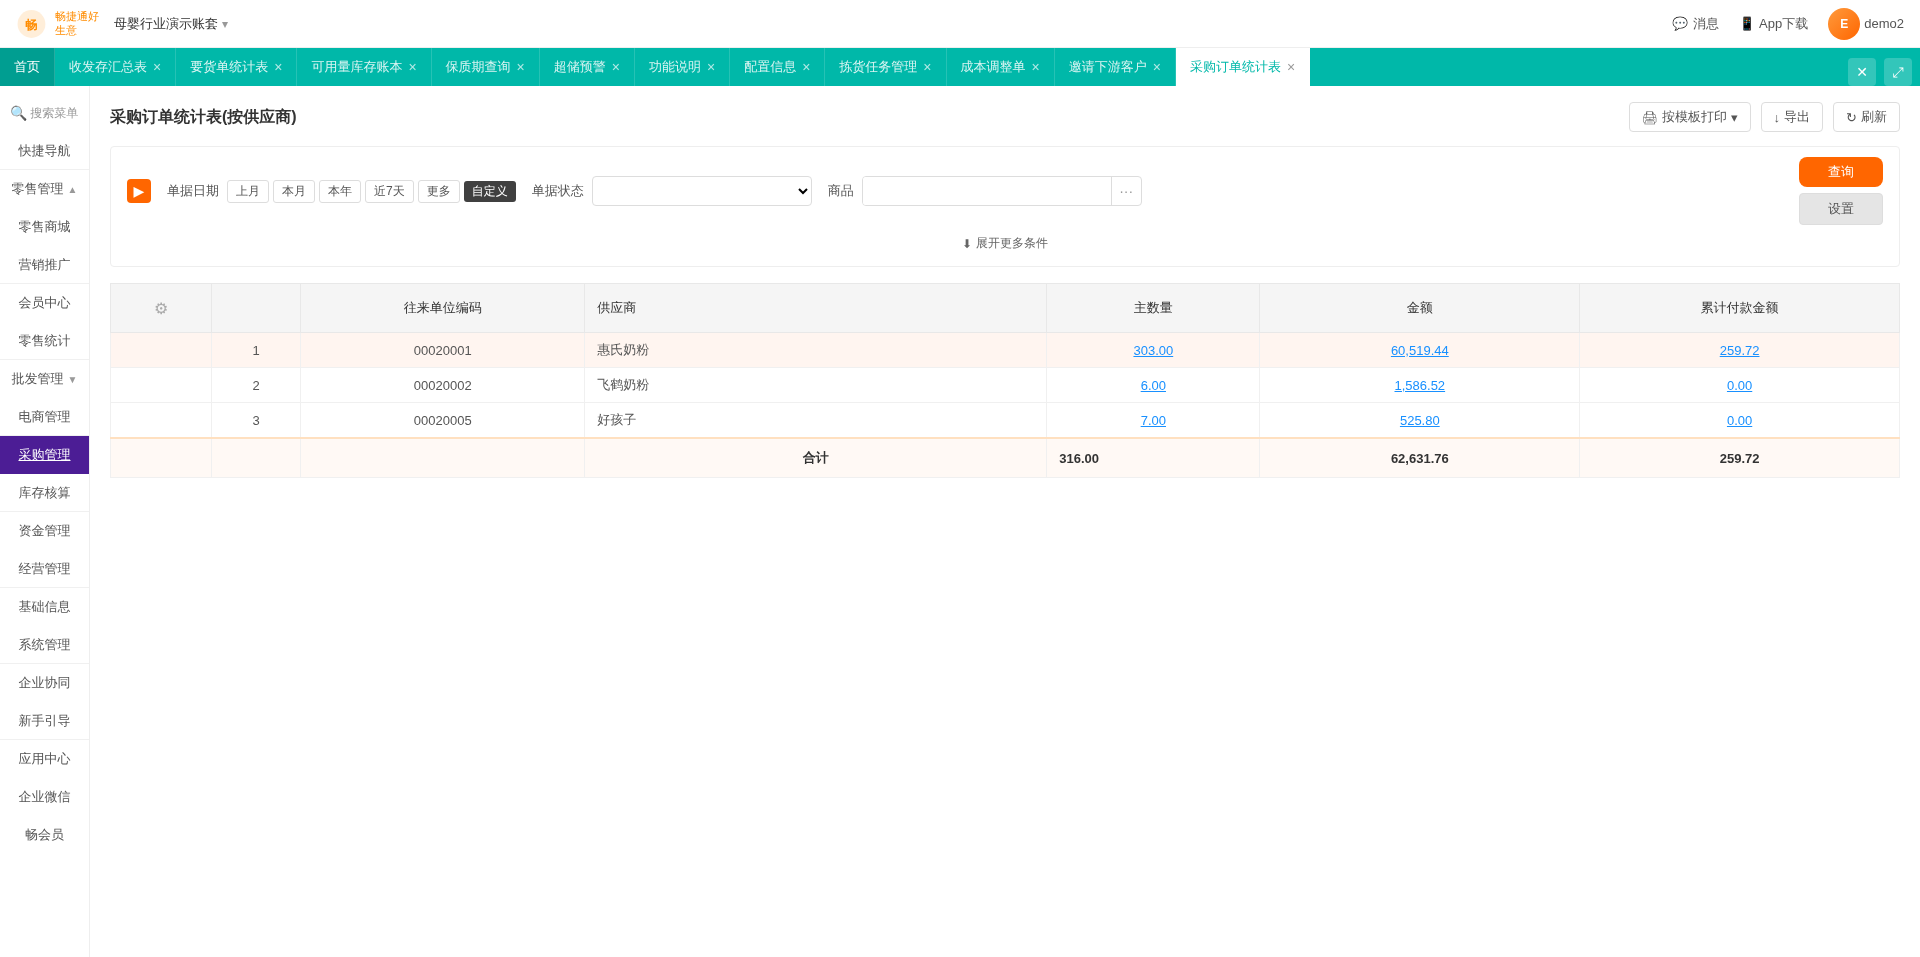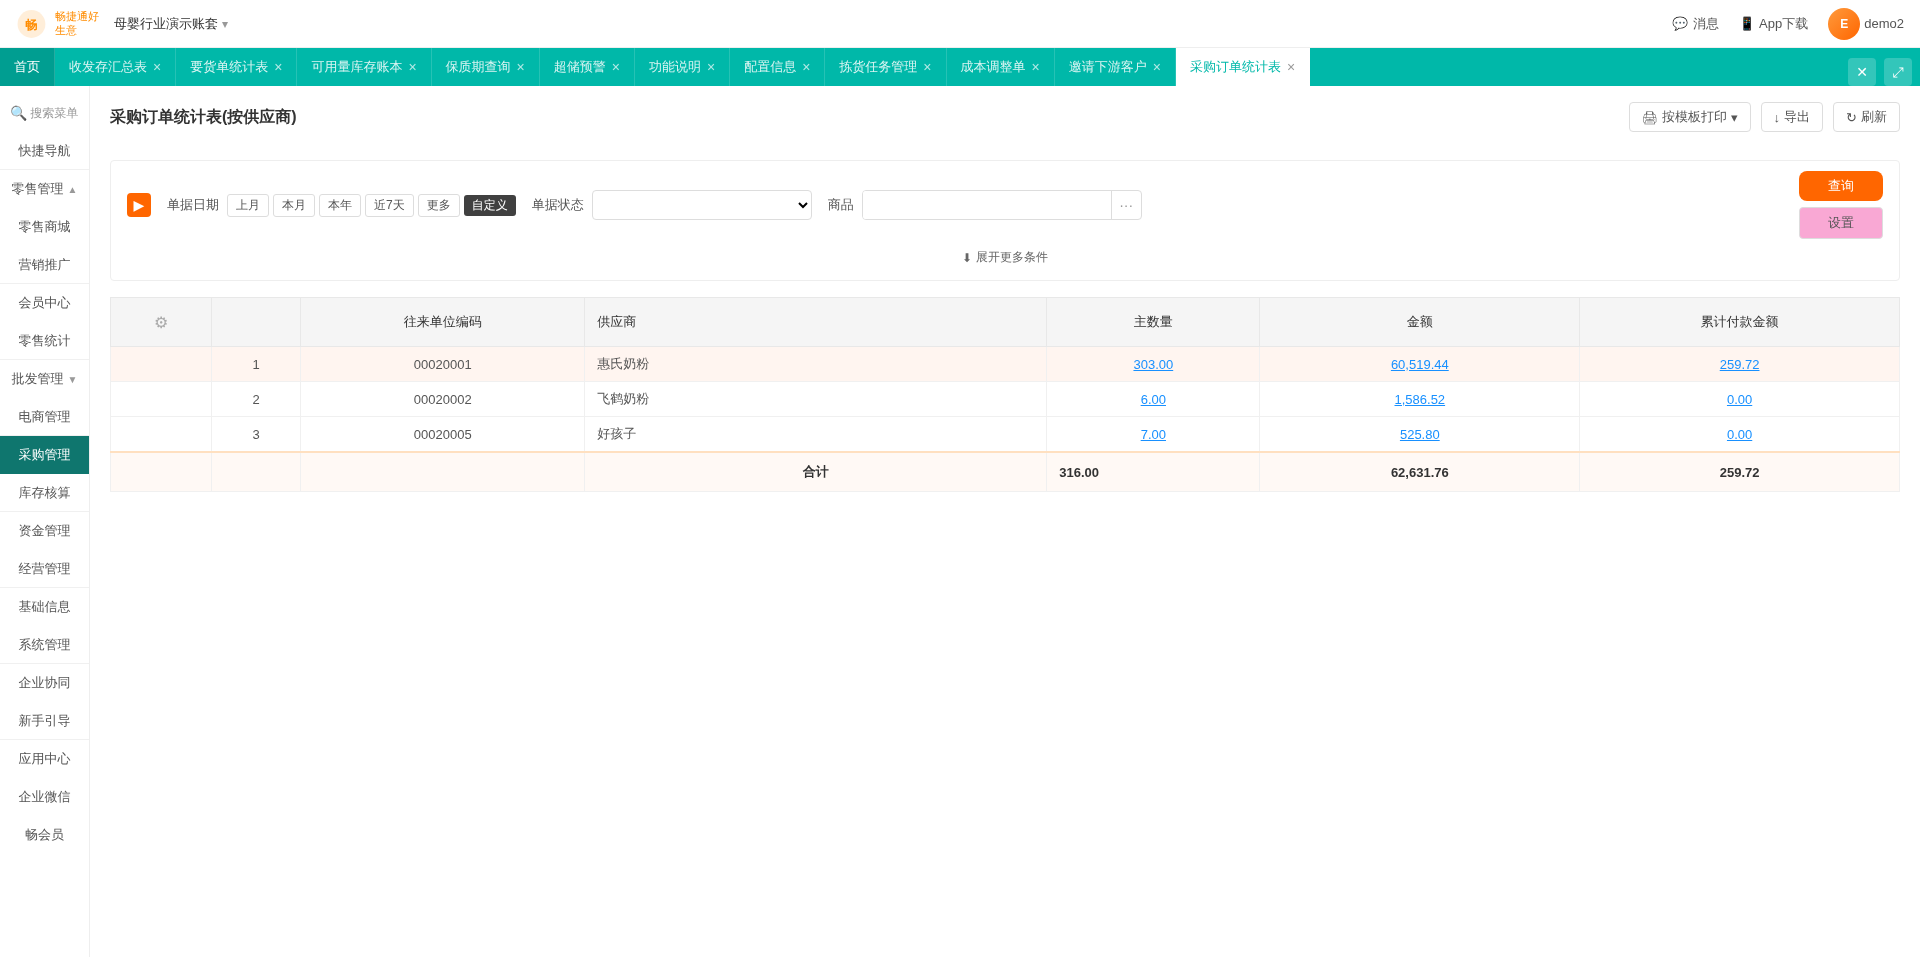--- a/index.html
+++ b/index.html
@@ -161,22 +161,23 @@
       align-items: center;
       justify-content: center;
       font-size: 13px;
       color: #555;
       cursor: pointer;
       padding: 0 8px;
       text-align: center;
       position: relative;
     }
     .sidebar-item.active {
-      background: #0f766e;
+      background: #4c1d95;
       color: #fff;
+      text-decoration: underline;
     }
     .sidebar-item .expand-icon {
       font-size: 10px;
       margin-left: 2px;
       color: #999;
     }
     .sidebar-item.has-border {
       border-bottom: 1px solid #f0f0f0;
     }
     .sidebar-nav-label {
@@ -198,21 +199,21 @@
       background: #fff;
       margin: 0;
       padding: 16px 20px;
       min-height: calc(100vh - 86px);
     }
 
     .page-header {
       display: flex;
       align-items: center;
       justify-content: space-between;
-      margin-bottom: 28px;
+      margin-bottom: 14px;
     }
     .page-title {
       font-size: 16px;
       font-weight: bold;
       color: #333;
     }
     .page-header-actions {
       display: flex;
       align-items: center;
       gap: 10px;
@@ -379,21 +380,21 @@
       background: #ff6600;
       color: #fff;
       border: none;
       padding: 6px 20px;
       border-radius: 8px;
       font-size: 13px;
       cursor: pointer;
       white-space: nowrap;
     }
     .btn-settings {
-      background: #f9a8d4;
+      background: #e5e5e5;
       color: #555;
       border: 1px solid #ddd;
       padding: 6px 28px;
       border-radius: 4px;
       font-size: 13px;
       cursor: pointer;
       white-space: nowrap;
     }
     .query-btn-group {
       display: flex;

